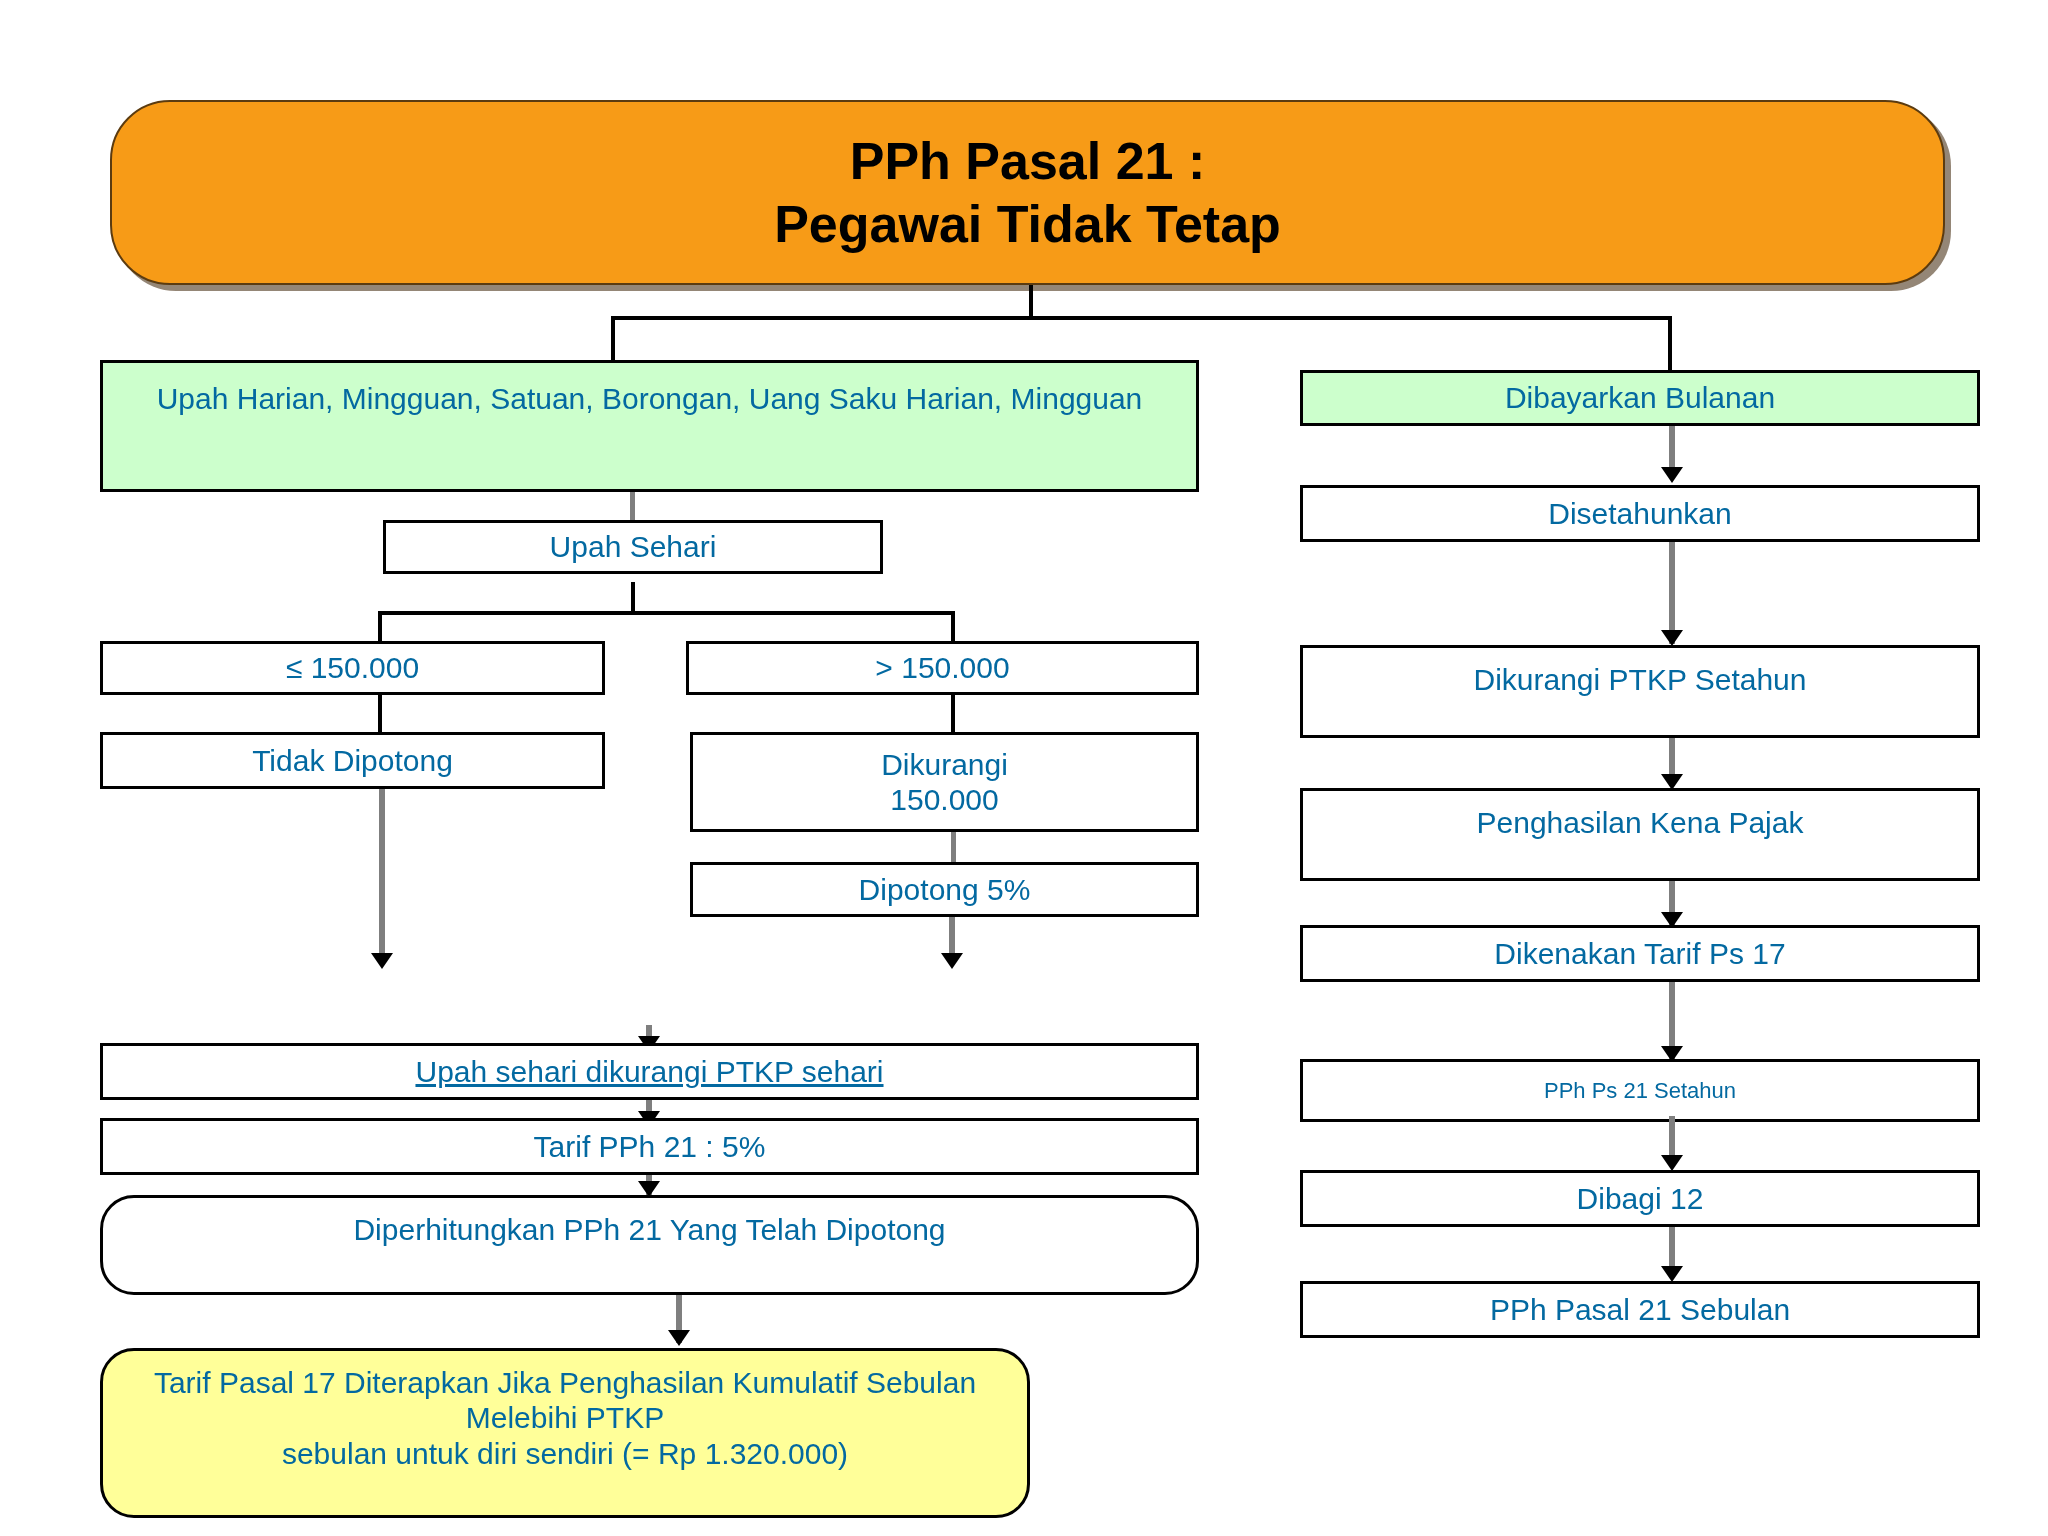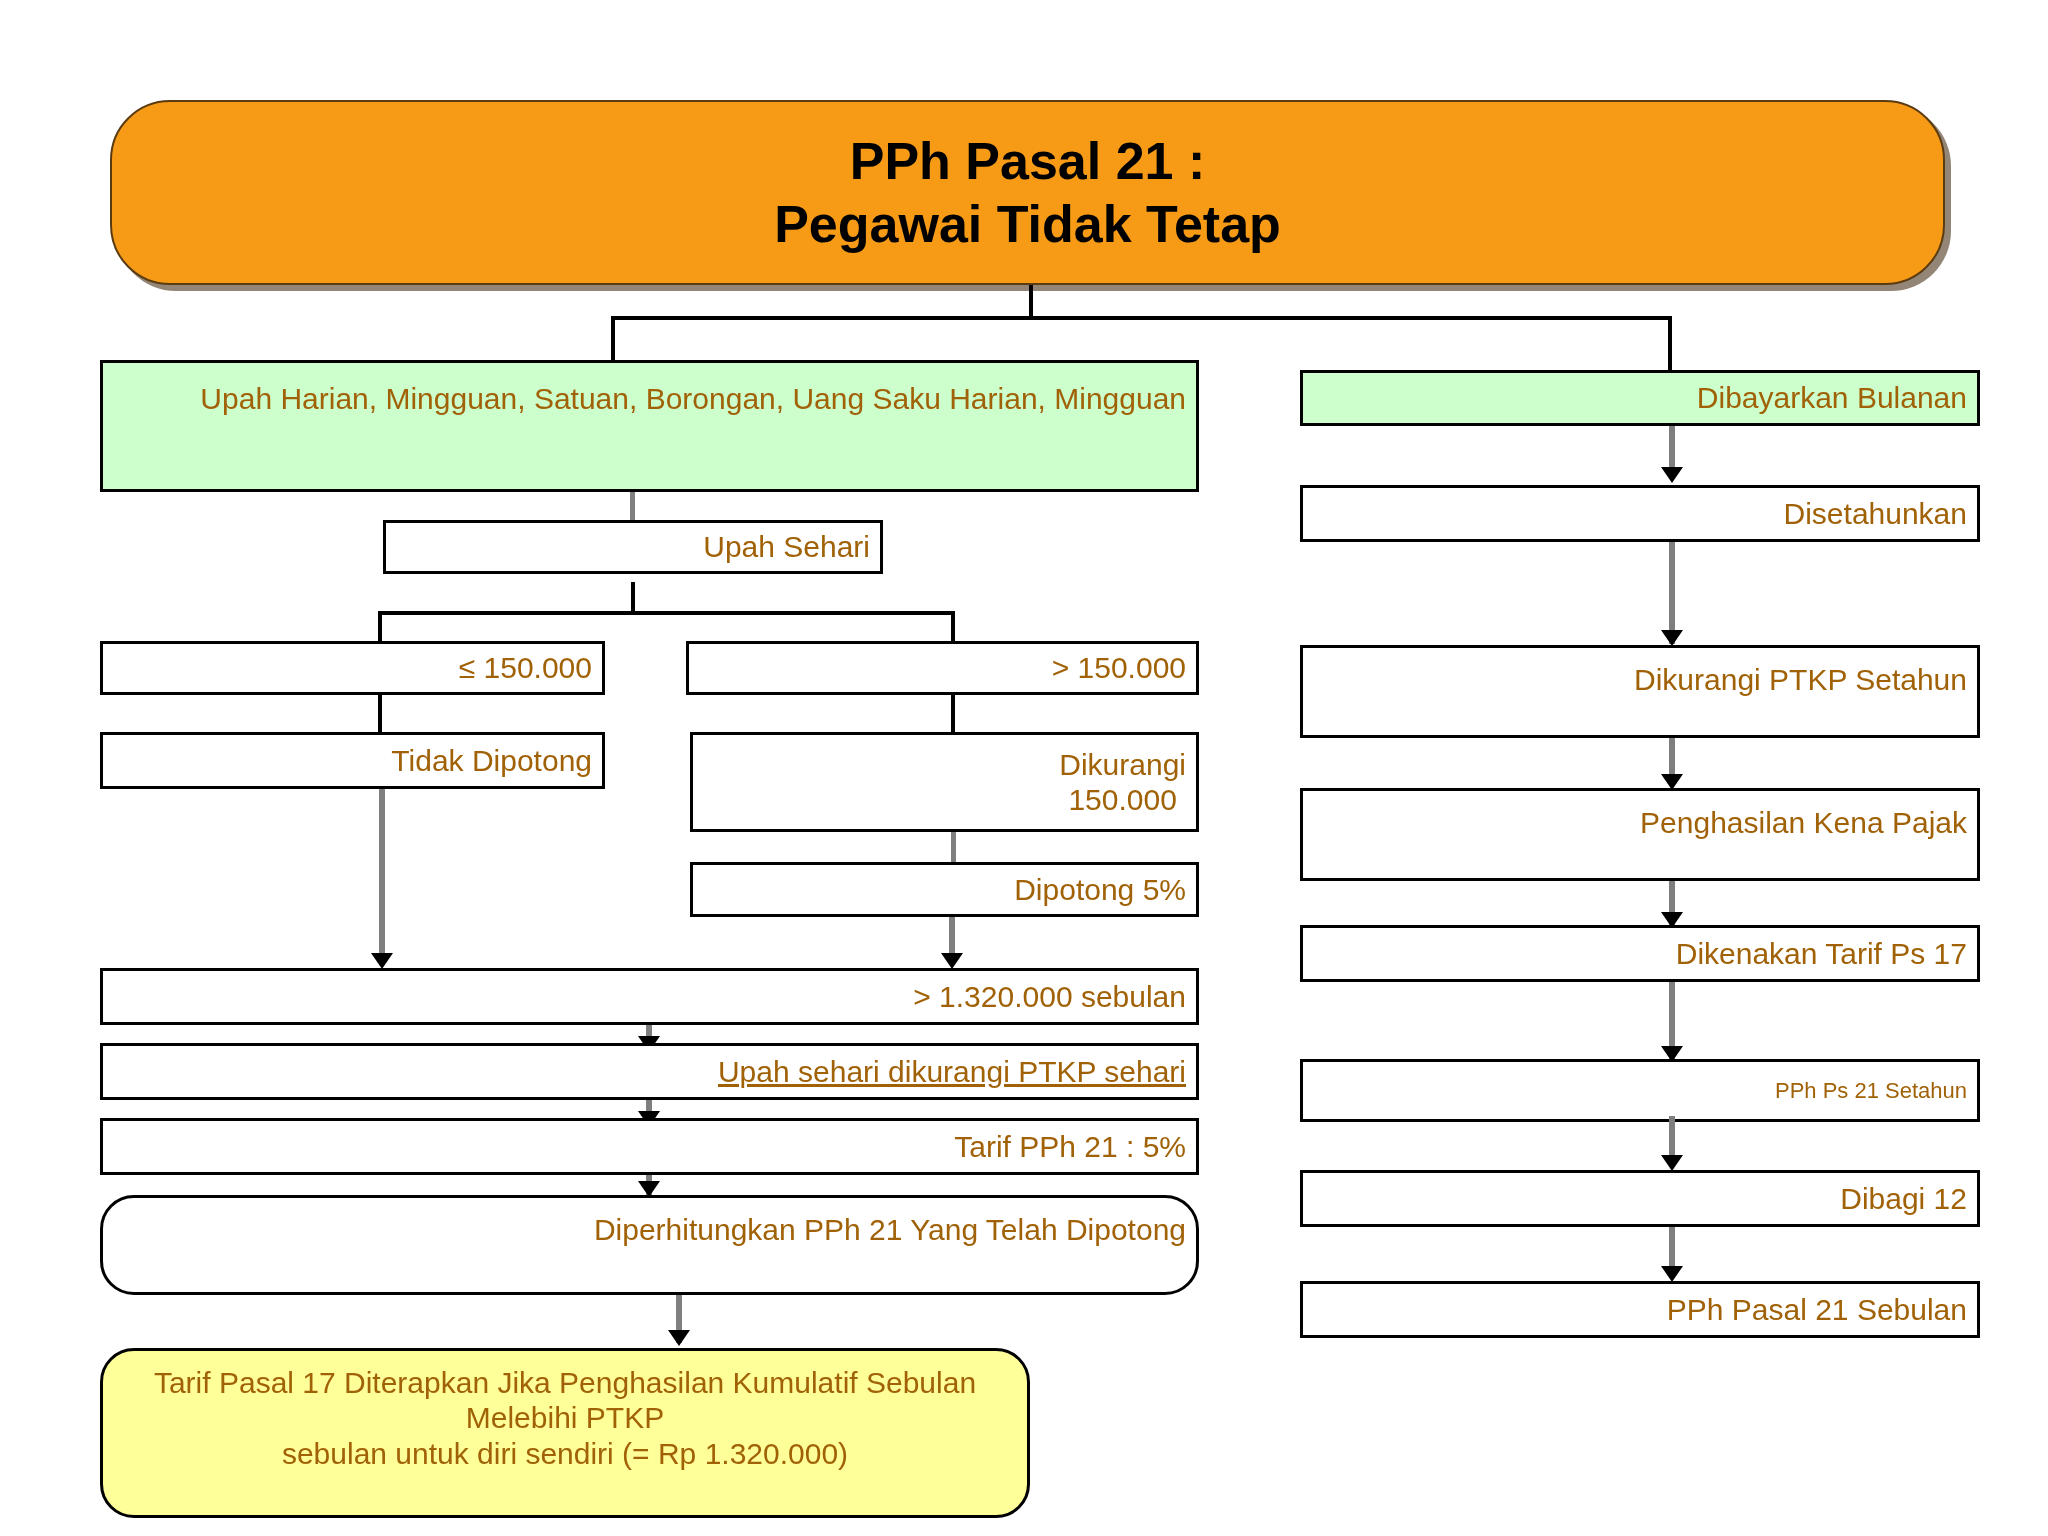--- a/index.html
+++ b/index.html
@@ -19,23 +19,23 @@
   }
 
   
   .node {
     position: absolute;
     box-sizing: border-box;
     border: 3px solid #000000;
     background: #ffffff;
     display: flex;
     align-items: center;
-    justify-content: flex-end;
+    justify-content: center;
     text-align: center;
-    color: #a16207;
+    color: #0369a1;
     line-height: 1.18;
     padding: 2px 10px;
   }
   .node.top-align {
     align-items: flex-start;
     padding-top: 14px;
   }
 
   
   .title-banner {
@@ -140,23 +140,20 @@
 
   <div class="ln grey" style="left:951px; top:832px; width:5px; height:32px;"></div>
 
   <div class="node" style="left:690px; top:862px; width:509px; height:55px; font-size:30px;">
     <span>Dipotong 5%</span>
   </div>
 
   <div class="ln grey" style="left:949px; top:917px; width:6px; height:40px;"></div>
   <div class="arrow-down" style="left:941px; top:953px;"></div>
 
-  <div class="node" style="left:100px; top:968px; width:1099px; height:57px; font-size:30px;">
-    <span>&gt; 1.320.000 sebulan</span>
-  </div>
 
   <div class="ln grey" style="left:646px; top:1025px; width:6px; height:22px;"></div>
   <div class="arrow-down" style="left:638px; top:1036px;"></div>
 
   <div class="node" style="left:100px; top:1043px; width:1099px; height:57px; font-size:30px;text-decoration:underline;">
     <span>Upah sehari dikurangi PTKP sehari</span>
   </div>
 
   <div class="ln grey" style="left:646px; top:1100px; width:6px; height:22px;"></div>
   <div class="arrow-down" style="left:638px; top:1111px;"></div>

